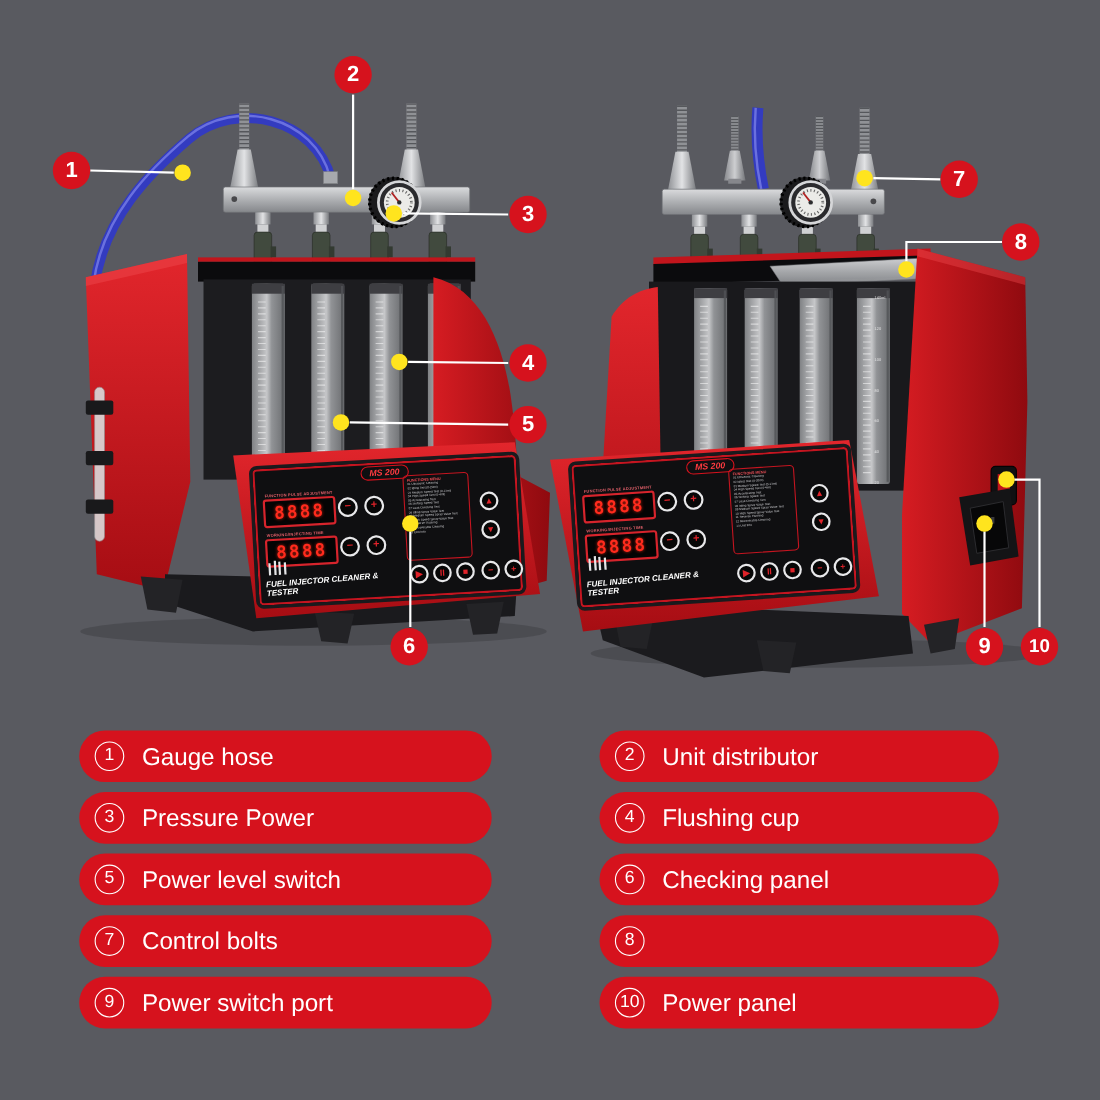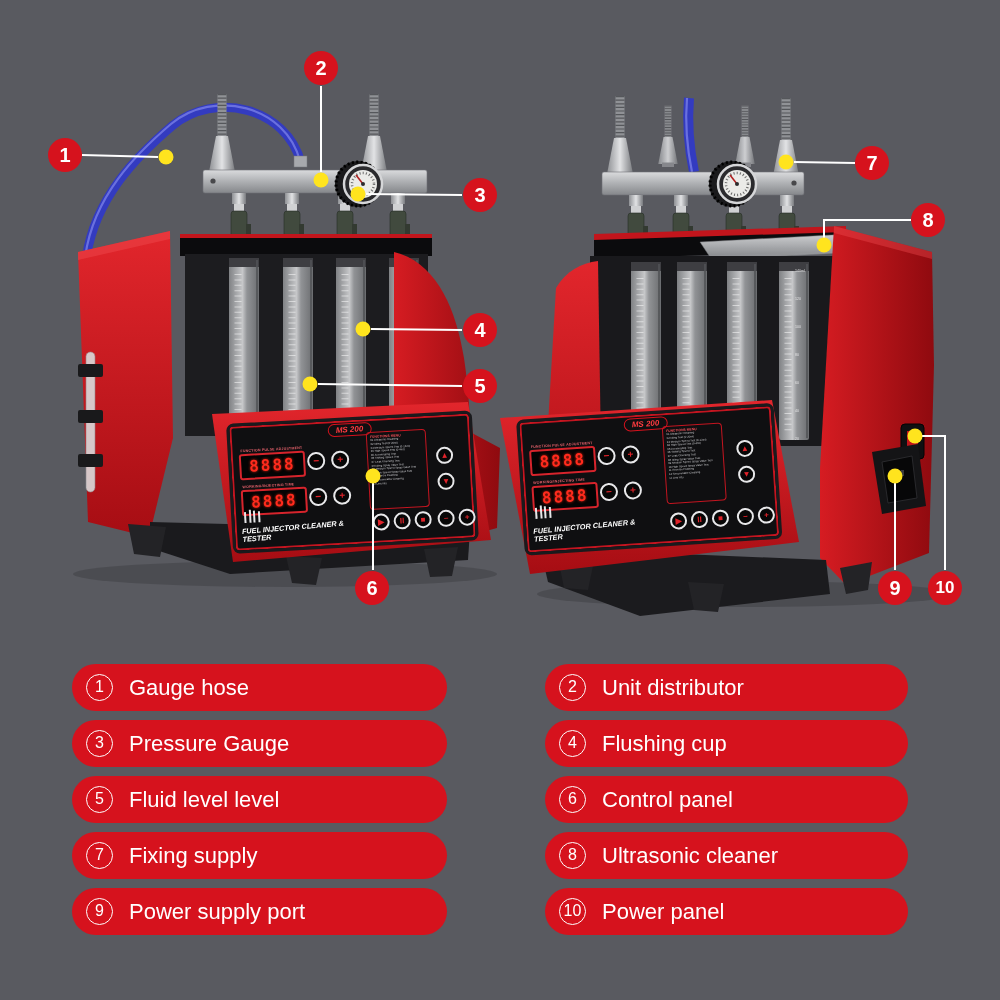--- a/index.html
+++ b/index.html
@@ -320,45 +320,44 @@
     <div class="pill" style="left:72px;top:664px;width:375px">
       <span class="cnum">1</span>
       <span class="plabel">Gauge hose</span>
     </div>
     <div class="pill" style="left:545px;top:664px;width:363px">
       <span class="cnum">2</span>
       <span class="plabel">Unit distributor</span>
     </div>
     <div class="pill" style="left:72px;top:720px;width:375px">
       <span class="cnum">3</span>
-      <span class="plabel">Pressure Gauge</span>
+      <span class="plabel">Pressure Power</span>
     </div>
     <div class="pill" style="left:545px;top:720px;width:363px">
       <span class="cnum">4</span>
       <span class="plabel">Flushing cup</span>
     </div>
     <div class="pill" style="left:72px;top:776px;width:375px">
       <span class="cnum">5</span>
-      <span class="plabel">Fluid level level</span>
+      <span class="plabel">Power level switch</span>
     </div>
     <div class="pill" style="left:545px;top:776px;width:363px">
       <span class="cnum">6</span>
-      <span class="plabel">Control panel</span>
+      <span class="plabel">Checking panel</span>
     </div>
     <div class="pill" style="left:72px;top:832px;width:375px">
       <span class="cnum">7</span>
-      <span class="plabel">Fixing supply</span>
+      <span class="plabel">Control bolts</span>
     </div>
     <div class="pill" style="left:545px;top:832px;width:363px">
       <span class="cnum">8</span>
-      <span class="plabel">Ultrasonic cleaner</span>
     </div>
     <div class="pill" style="left:72px;top:888px;width:375px">
       <span class="cnum">9</span>
-      <span class="plabel">Power supply port</span>
+      <span class="plabel">Power switch port</span>
     </div>
     <div class="pill" style="left:545px;top:888px;width:363px">
       <span class="cnum">10</span>
       <span class="plabel">Power panel</span>
     </div>
   </div>
 
 </div>
 
 </body></html>

